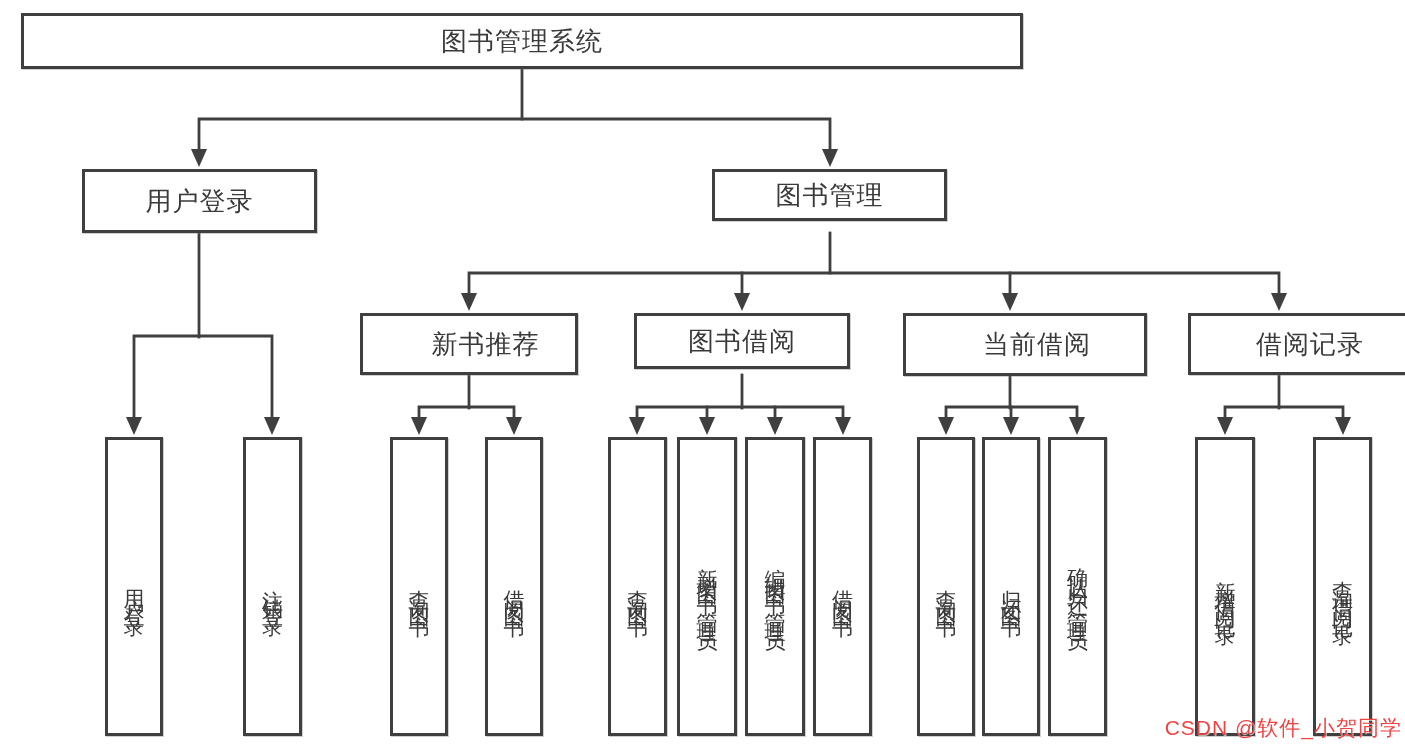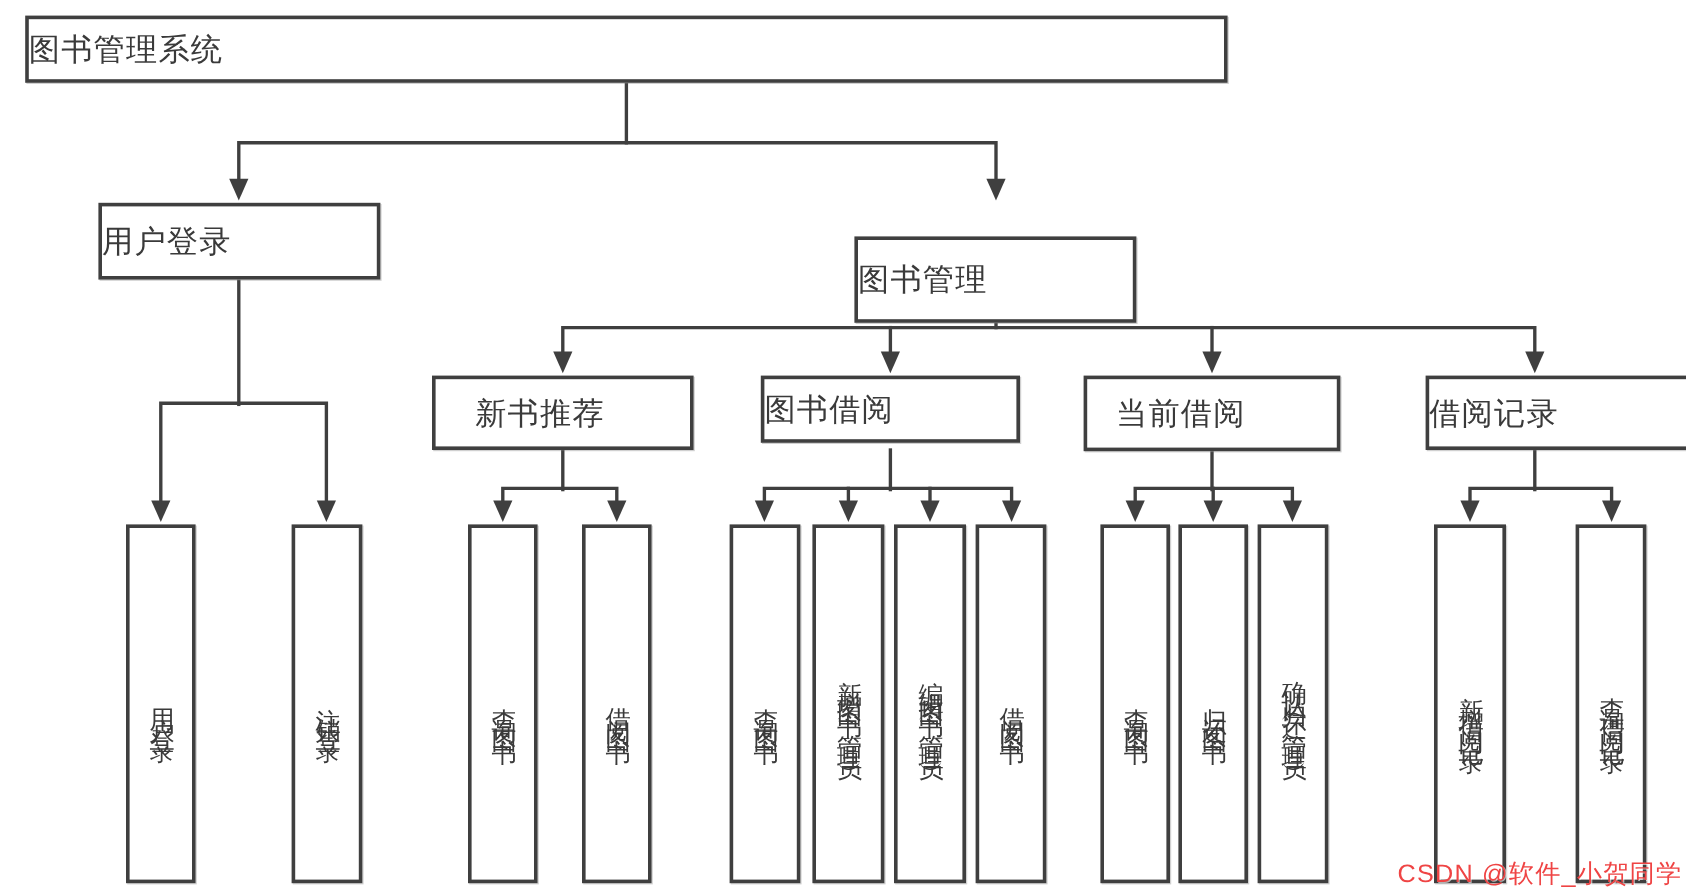--- a/index.html
+++ b/index.html
@@ -17,20 +17,21 @@
     width: 1405px; height: 747px;
     pointer-events: none;
   }
   .hbox {
     position: absolute;
     box-sizing: border-box;
     border: 3px solid #3f3f3f;
     background: #ffffff;
     display: flex;
     align-items: center;
+    justify-content: center;
     font-size: 26px;
     color: #3a3a3a;
     letter-spacing: 1px;
     box-shadow: 1px 1px 0 rgba(120,120,120,0.35);
   }
   .vbox {
     position: absolute;
     box-sizing: border-box;
     border: 3px solid #3f3f3f;
     background: #ffffff;
@@ -118,31 +119,31 @@
     </g>
   </svg>
 
   <div class="hbox" style="left:21px; top:13px; width:1002px; height:56px;">
     <span>图书管理系统</span>
   </div>
 
   <div class="hbox" style="left:82px; top:169px; width:235px; height:64px;">
     <span>用户登录</span>
   </div>
-  <div class="hbox" style="left:712px; top:169px; width:235px; height:72px;margin-top:28px;">
+  <div class="hbox" style="left:712px; top:169px; width:235px; height:52px;">
     <span>图书管理</span>
   </div>
 
   <div class="hbox" style="left:360px; top:313px; width:218px; height:62px;padding-left:33px;">
     <span>新书推荐</span>
   </div>
   <div class="hbox" style="left:634px; top:313px; width:216px; height:56px;">
     <span>图书借阅</span>
   </div>
-  <div class="hbox" style="left:903px; top:313px; width:214px; height:63px;padding-left:24px;">
+  <div class="hbox" style="left:903px; top:313px; width:244px; height:63px;padding-left:24px;">
     <span>当前借阅</span>
   </div>
   <div class="hbox" style="left:1188px; top:313px; width:244px; height:62px;">
     <span>借阅记录</span>
   </div>
 
   <div class="vbox" style="left:105px; width:58px;">
     <span class="vtext">用户登录</span>
   </div>
   <div class="vbox" style="left:243px; width:59px;">

